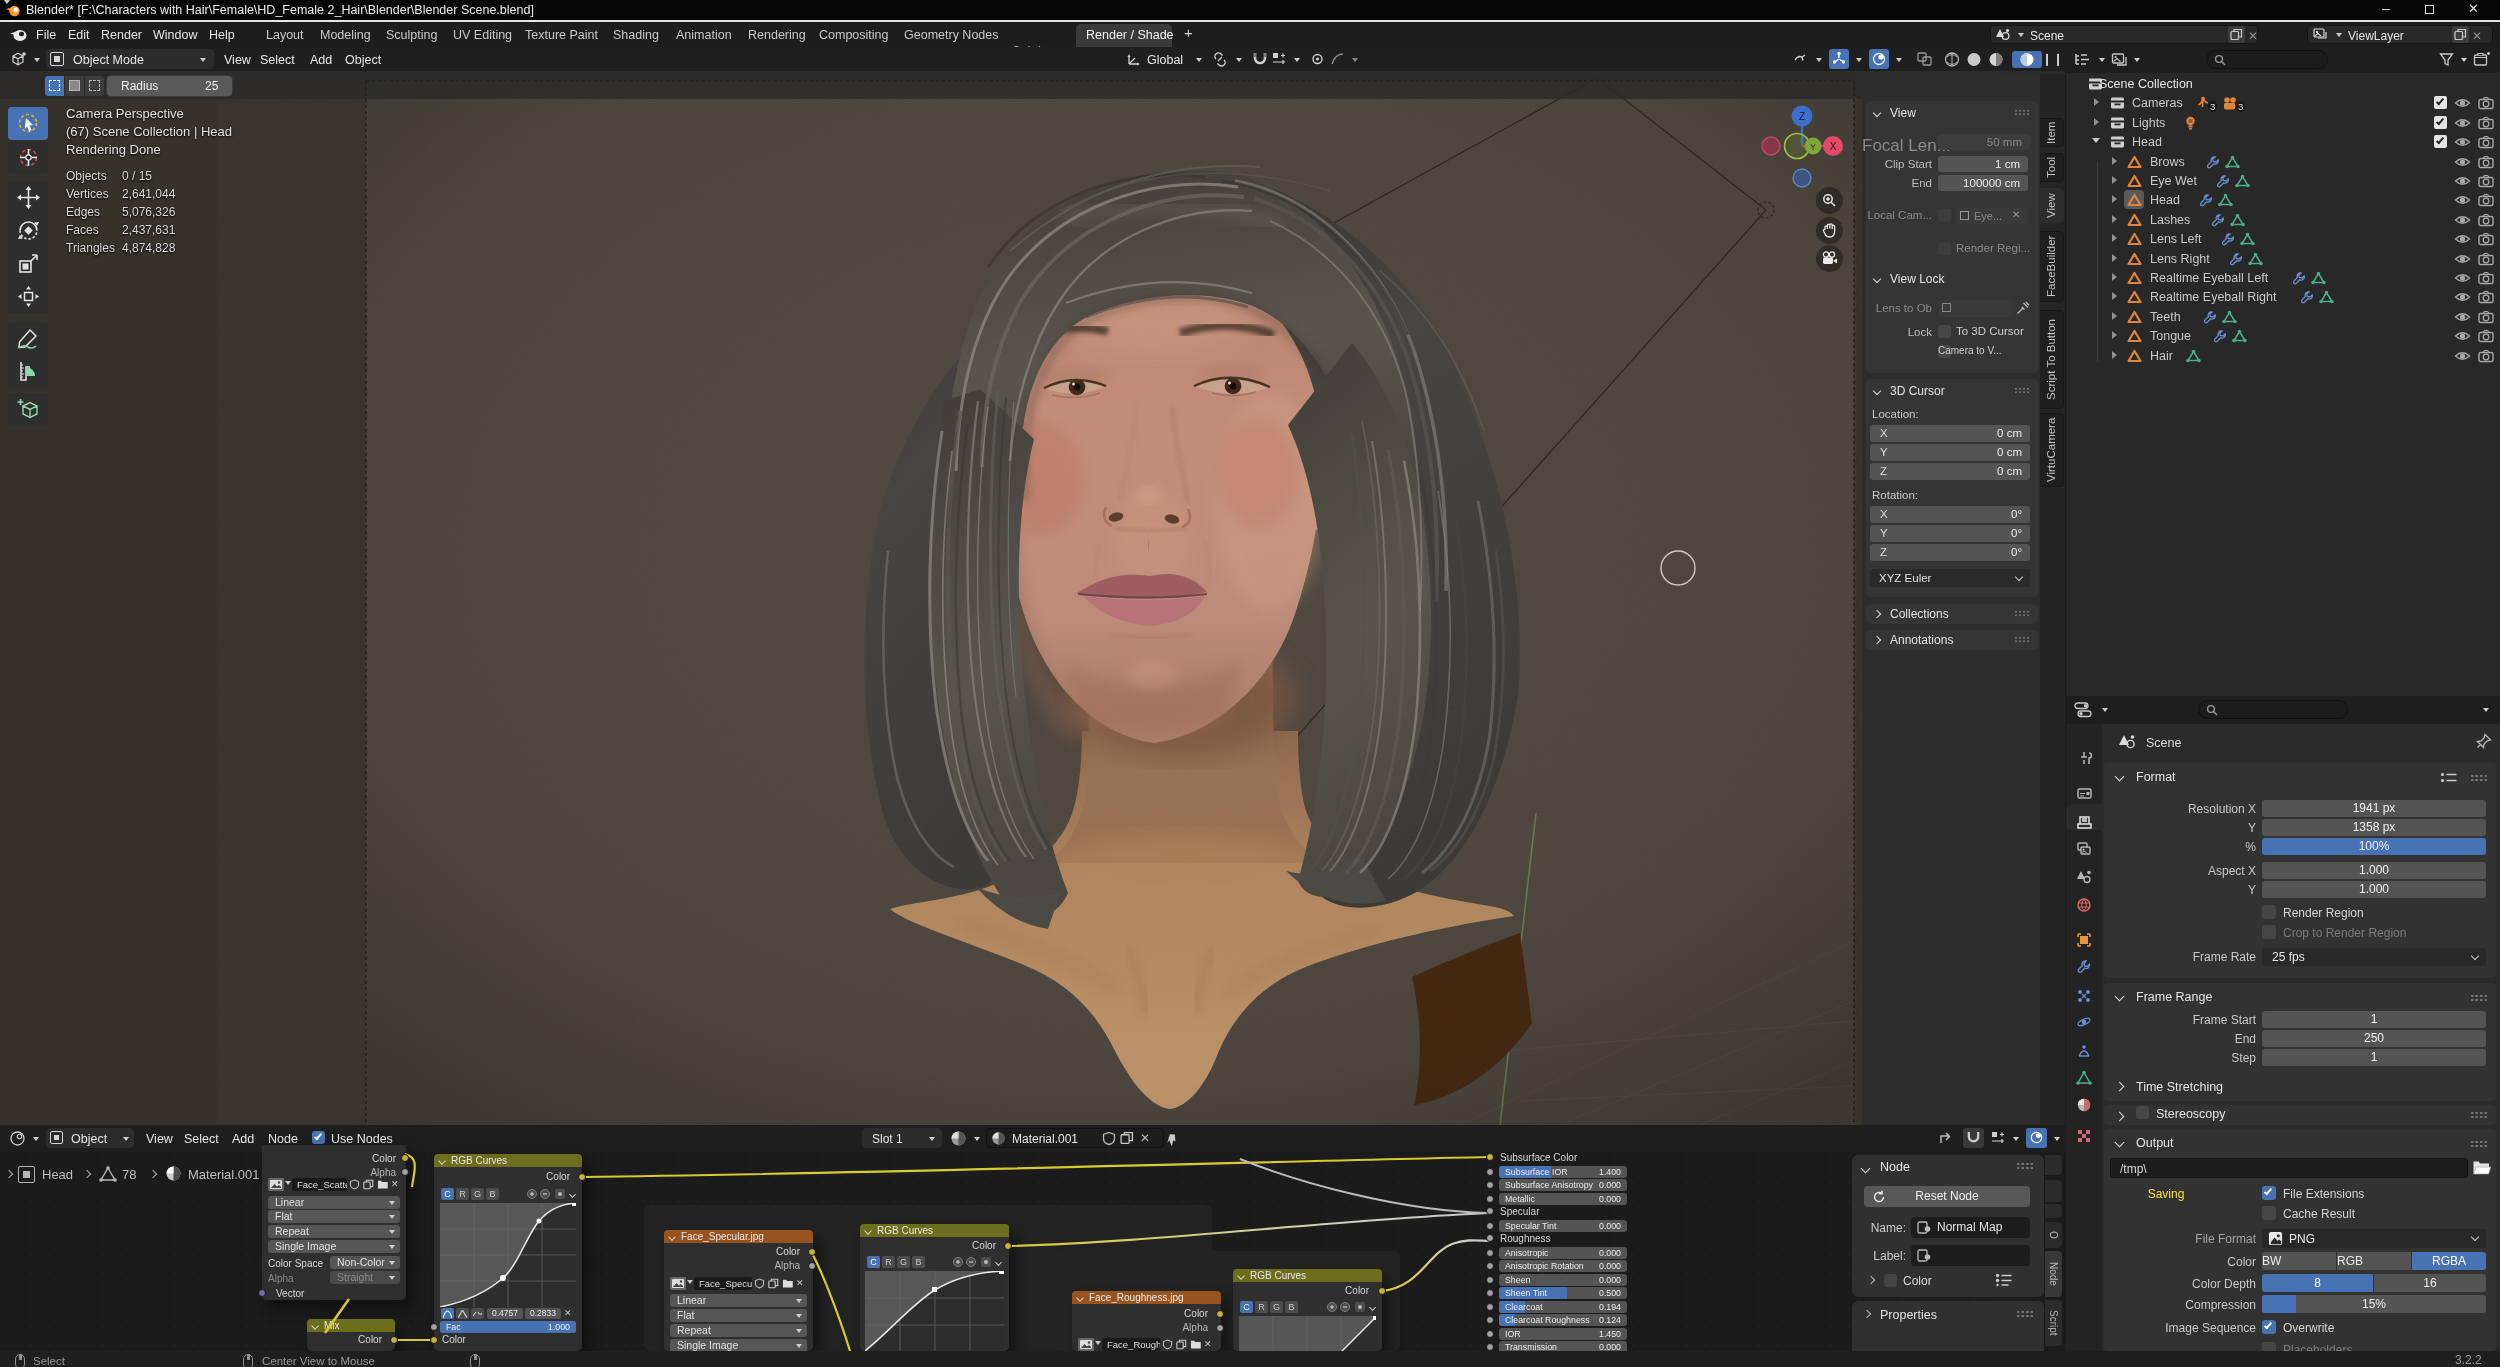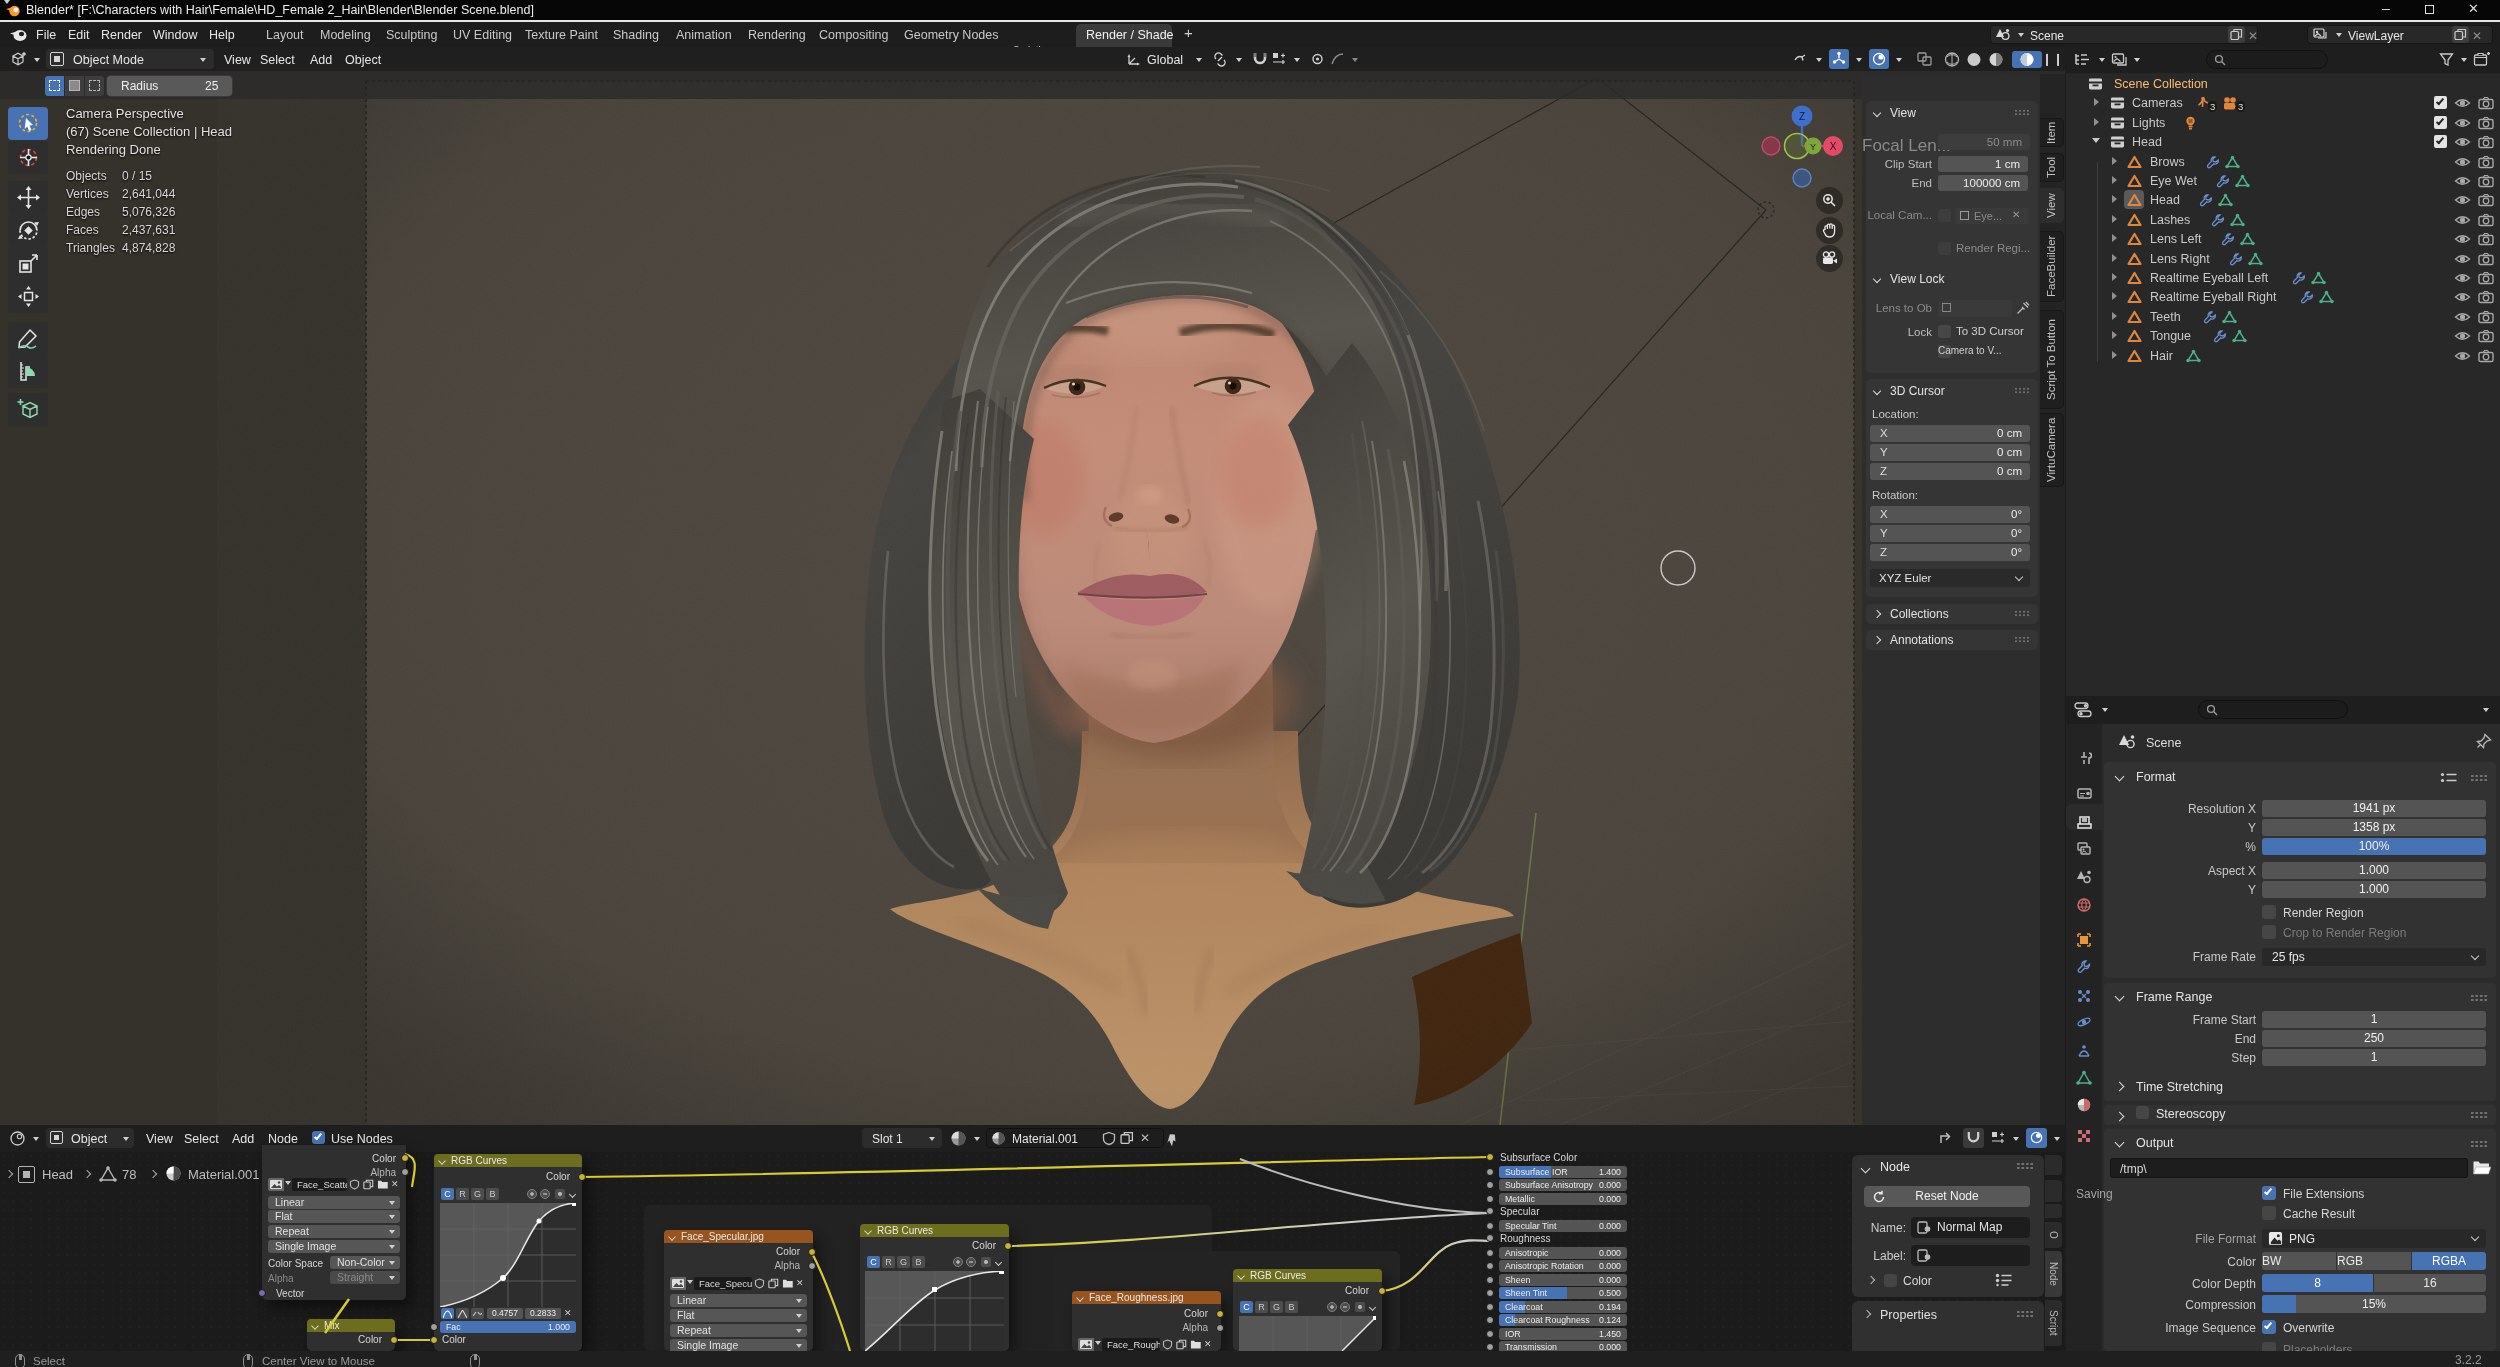--- a/index.html
+++ b/index.html
@@ -596,21 +596,21 @@
       <path d="M1.5 6.5 h12 M5 4 V2.5 h5 V4" stroke="#c9c9c9" stroke-width="1.2"></path>
       <path d="M14 2.5 h3 M15.5 1 v3" stroke="#c9c9c9" stroke-width="1.4"></path>
     </svg>
 <div class="a" style="left:31px;top:115px;width:1px;height:200px;background:#3d3d3d"></div>
 <div style="position:absolute;left:0;top:28px;width:434px;height:19px">
       <svg width="16" height="14" viewBox="0 0 16 14" style="position:absolute;left:22px;top:2px">
         <rect x="1" y="1.5" width="13" height="11" rx="1.4" fill="#cfcfcf"></rect>
         <rect x="1" y="4.5" width="13" height="2" fill="#282828"></rect>
         <rect x="4.5" y="7.5" width="6" height="1.8" fill="#282828"></rect>
       </svg>
-      <span style="position:absolute;left:48px;top:2px;font-size:12.5px;color:#fdba74;white-space:nowrap">Scene Collection</span>
+      <span style="position:absolute;left:33px;top:2px;font-size:12.5px;color:#e5e5e5;white-space:nowrap">Scene Collection</span>
     </div>
 <div style="position:absolute;left:0;top:47px;width:434px;height:19px">
       <span style="position:absolute;left:28px;top:4px;width:0;height:0;border-top:4px solid transparent;border-bottom:4px solid transparent;border-left:5.5px solid #909090"></span>
       <svg width="16" height="14" viewBox="0 0 16 14" style="position:absolute;left:44px;top:2px">
         <rect x="1" y="1.5" width="13" height="11" rx="1.4" fill="#cfcfcf"></rect>
         <rect x="1" y="4.5" width="13" height="2" fill="#282828"></rect>
         <rect x="4.5" y="7.5" width="6" height="1.8" fill="#282828"></rect>
       </svg>
       <span style="position:absolute;left:66px;top:2px;font-size:12.5px;color:#c9c9c9;white-space:nowrap">Cameras</span>
       <svg width="15" height="15" viewBox="0 0 15 15" style="position:absolute;left:130px;top:2px">
@@ -1096,21 +1096,21 @@
 <span style="position:absolute;left:404px;top:415px;width:18px;height:8px;background-image:radial-gradient(circle,#777 1px,transparent 1.2px);background-size:4.5px 4px"></span>
 <div style="position:absolute;left:38px;top:433px;width:392px;height:222px;background:#323232;border-radius:4px"></div>
 <span style="position:absolute;left:50px;top:443px;width:7px;height:7px;border:solid #ddd;border-width:0 1.6px 1.6px 0;transform:rotate(45deg)"></span>
 <span style="position:absolute;left:70px;top:440px;font-size:12.5px;color:#e4e4e4">Output</span>
 <span style="position:absolute;left:404px;top:444px;width:18px;height:8px;background-image:radial-gradient(circle,#777 1px,transparent 1.2px);background-size:4.5px 4px"></span>
 <div style="position:absolute;left:44px;top:462px;width:358px;height:20px;background:#1d1d1d;border:1px solid #121212;border-radius:3px;font-size:12px;color:#d8d8d8;line-height:20px;padding-left:9px">/tmp\</div>
 <svg style="position:absolute;left:406px;top:463px" width="19" height="17" viewBox="0 0 19 17">
       <path d="M1.5 15 V2.5 h5 l1.5 2 h9 V15 Z" fill="#e8e8e8"></path>
       <path d="M1.5 15 L4 8 h15 l-2.5 7 Z" fill="#fff" stroke="#999" stroke-width="0.6"></path>
     </svg>
-<div style="position:absolute;left:10px;top:491px;width:180px;text-align:left;font-size:12px;color:#a3a3a3;white-space:nowrap">Saving</div>
+<div style="position:absolute;left:10px;top:491px;width:180px;text-align:center;font-size:12px;color:#fde047;white-space:nowrap">Saving</div>
 <span style="position:absolute;left:196px;top:490px;width:14px;height:14px;background:#4772b3;border-radius:3px"></span>
 <span style="position:absolute;left:200px;top:491px;width:4px;height:8px;border:solid #fff;border-width:0 2px 2px 0;transform:rotate(40deg)"></span>
 <span style="position:absolute;left:217px;top:491px;font-size:12px;color:#d5d5d5;white-space:nowrap">File Extensions</span>
 <span style="position:absolute;left:196px;top:510px;width:14px;height:14px;background:#464646;border-radius:3px"></span>
 <span style="position:absolute;left:217px;top:511px;font-size:12px;color:#d5d5d5;white-space:nowrap">Cache Result</span>
 <div style="position:absolute;left:10px;top:536px;width:180px;text-align:right;font-size:12px;color:#a3a3a3;white-space:nowrap">File Format</div>
 <div style="position:absolute;left:196px;top:533px;width:224px;height:19px;background:#282828;border-radius:3px"></div>
 <svg style="position:absolute;left:202px;top:535px" width="15" height="15" viewBox="0 0 16 16">
       <rect x="1" y="1" width="14" height="14" rx="2" fill="#e8e8e8"></rect>
       <circle cx="11" cy="5" r="1.6" fill="#282828"></circle>

